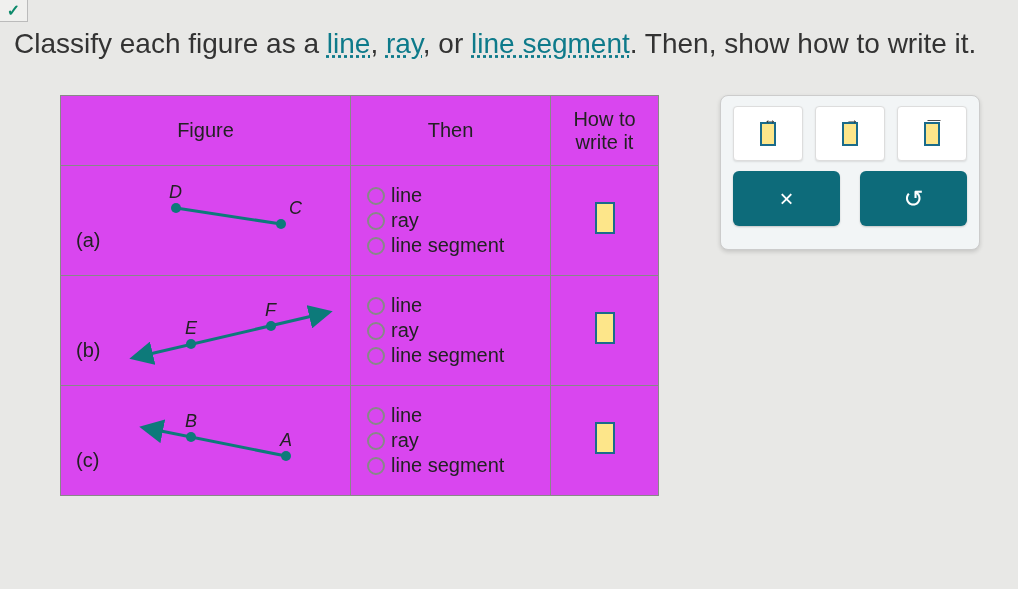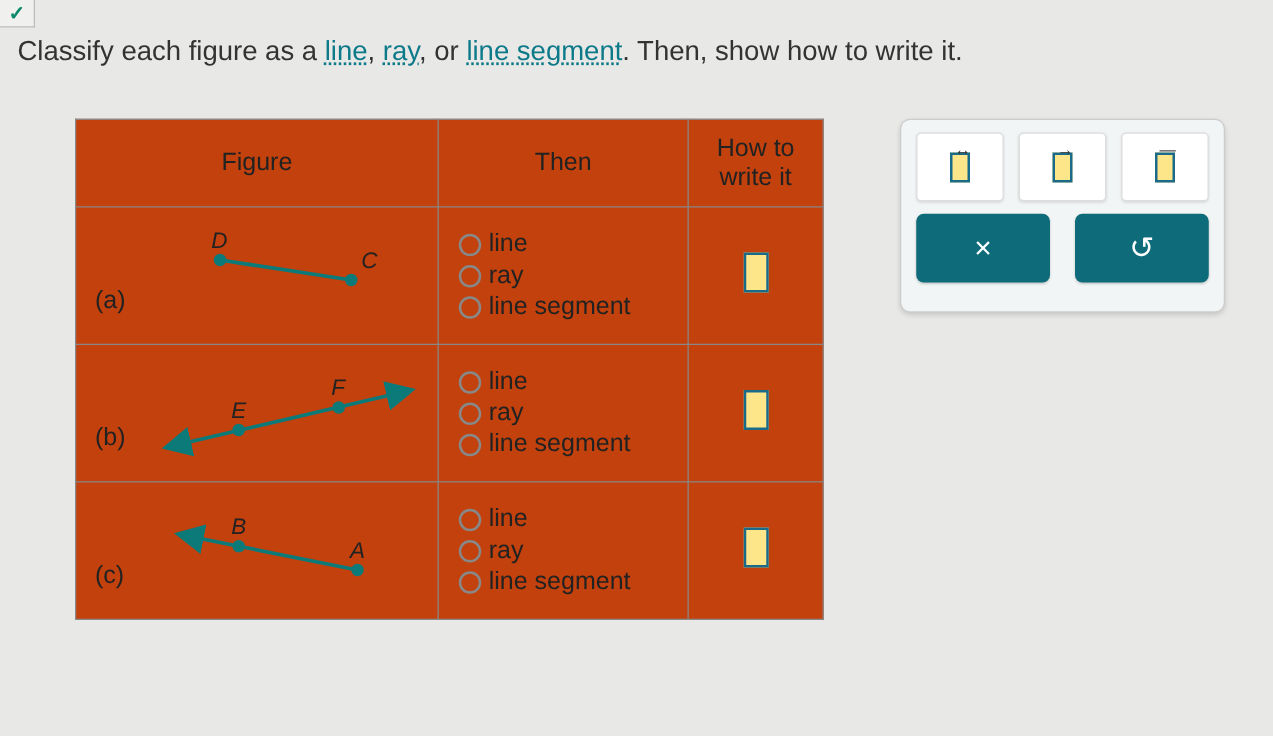--- a/index.html
+++ b/index.html
@@ -23,34 +23,34 @@
       display: flex;
       align-items: center;
       justify-content: center;
       color: #0d8a6b;
       font-weight: bold;
     }
     .instruction {
       position: absolute;
       top: 28px;
       left: 14px;
-      font-size: 22px;
+      font-size: 28px;
       color: #333;
     }
     .instruction .kw {
       color: #0d7a8a;
       text-decoration: underline;
       text-decoration-style: dotted;
     }
     .main-table {
       position: absolute;
       top: 95px;
       left: 60px;
       border-collapse: collapse;
-      background: #c2410c;
+      background: #d946ef;
     }
     .main-table th, .main-table td {
       border: 1px solid #888;
       vertical-align: middle;
       font-size: 20px;
       color: #222;
     }
     .col-figure { width: 290px; }
     .col-type { width: 200px; }
     .col-how { width: 108px; margin-top: 44px; }

